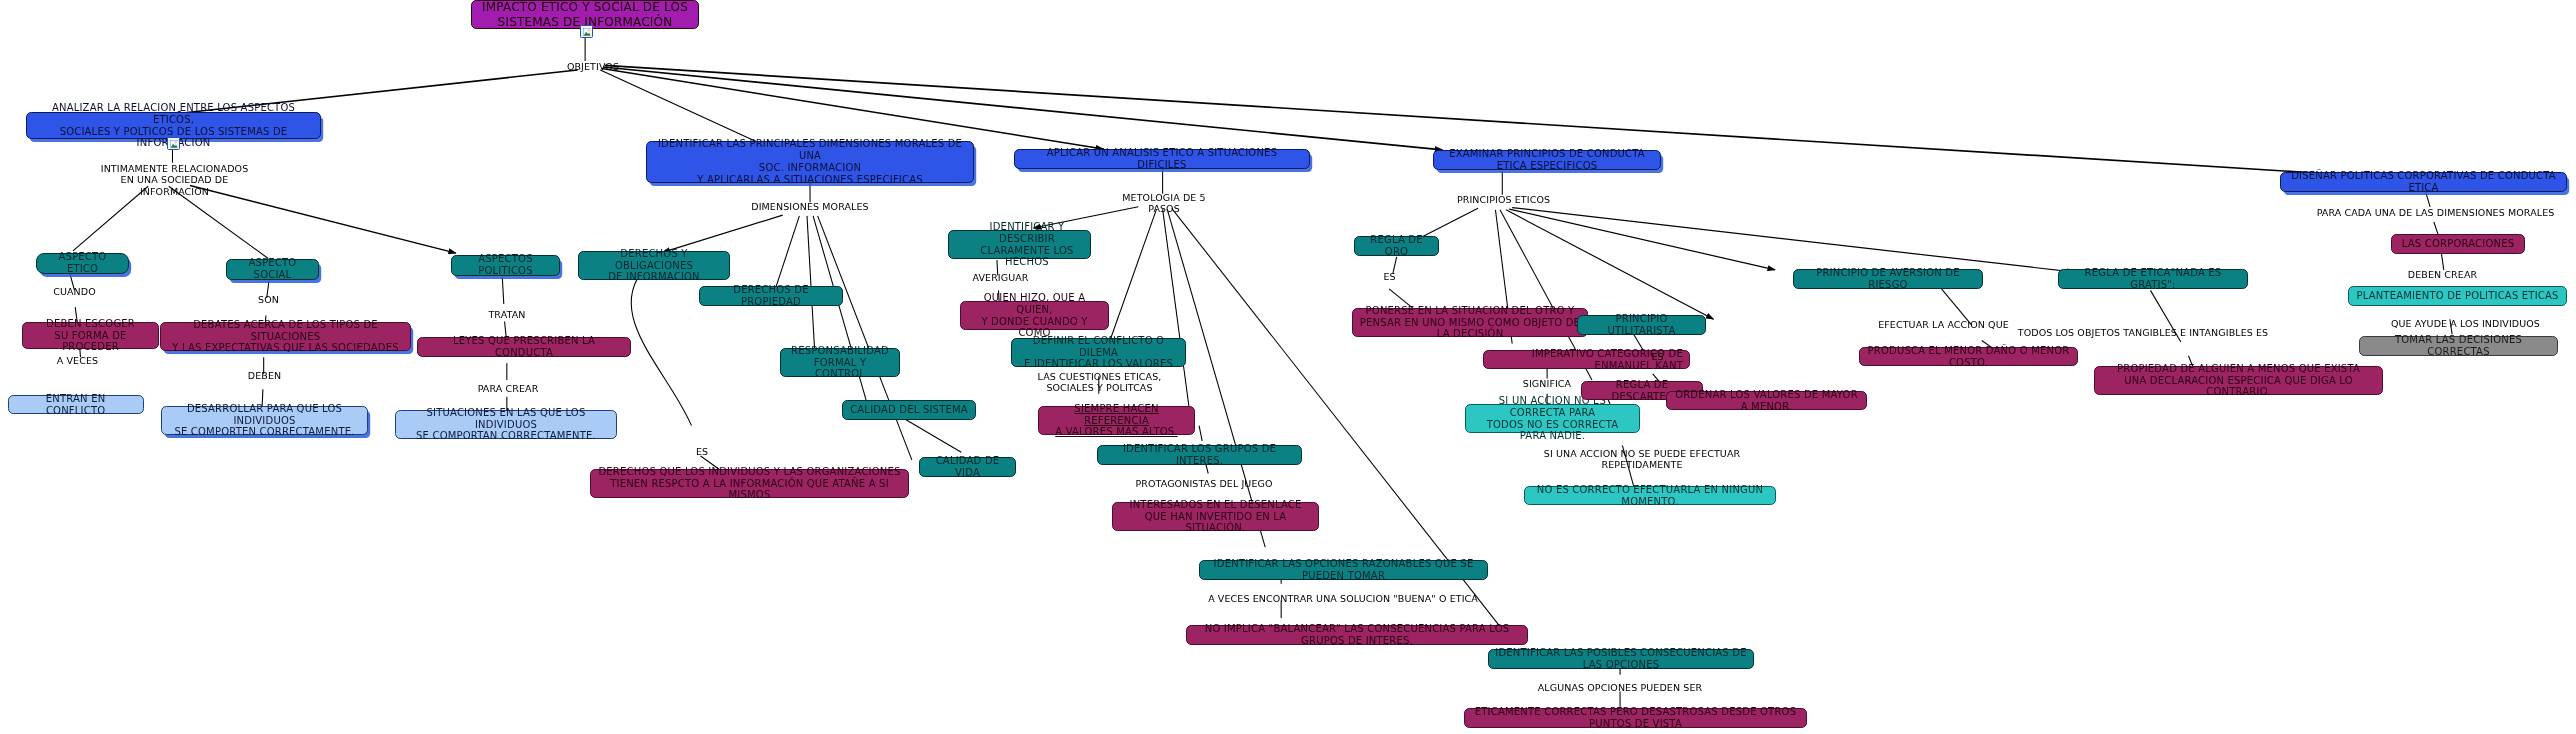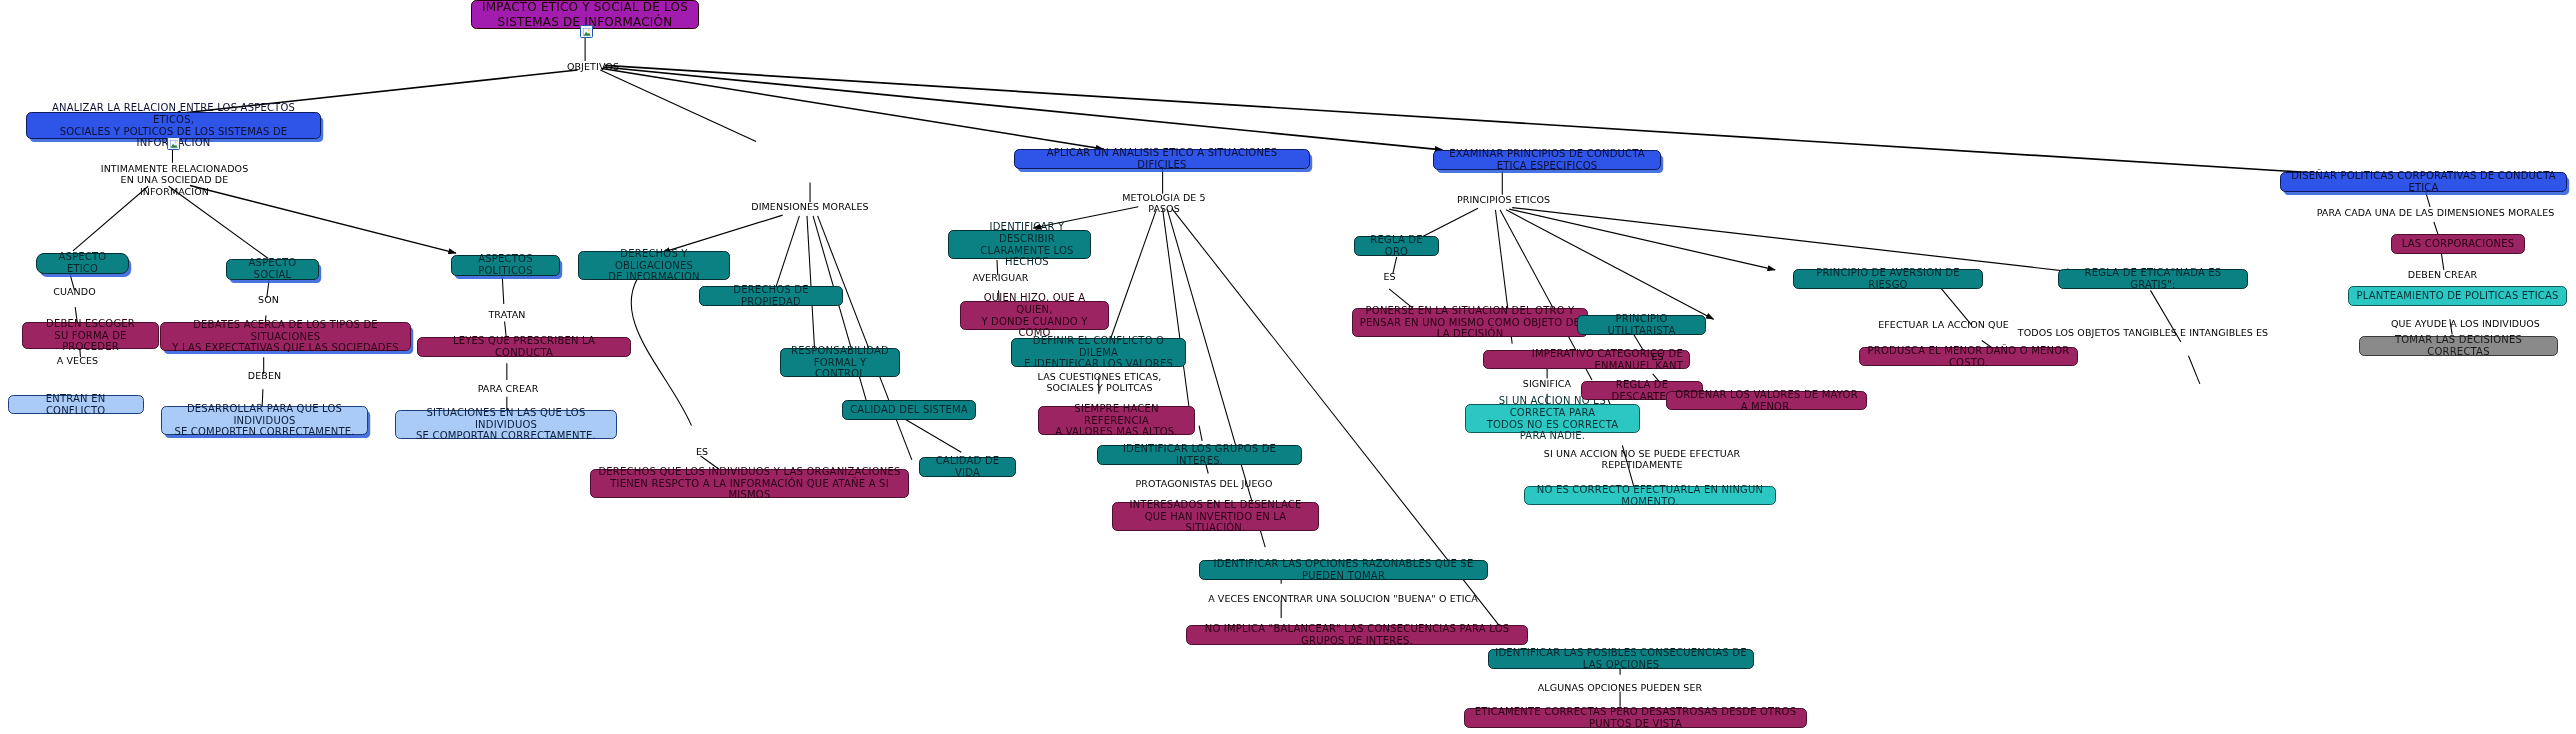--- a/index.html
+++ b/index.html
@@ -173,20 +173,23 @@
   <div class="node lblue shadow" style="left:161px;top:406px;width:207px;height:29px;">DESARROLLAR PARA QUE LOS INDIVIDUOS
 SE COMPORTEN CORRECTAMENTE.</div>
 
   <div class="node teal shadow" style="left:451px;top:255px;width:109px;height:20.5px;">ASPECTOS POLITICOS</div>
   <div class="link" style="left:479px;top:309px;width:56px;">TRATAN</div>
   <div class="node magenta" style="left:401px;top:337px;width:214px;height:20px;">LEYES QUE PRESCRIBEN LA CONDUCTA</div>
   <div class="link" style="left:473px;top:383px;width:70px;">PARA CREAR</div>
   <div class="node lblue" style="left:395px;top:410px;width:222px;height:29px;">SITUACIONES EN LAS QUE LOS INDIVIDUOS
 SE COMPORTAN CORRECTAMENTE.</div>
 
+  <div class="node blue shadow" style="left:646px;top:141px;width:328px;height:42px;">IDENTIFICAR LAS PRINCIPALES DIMENSIONES MORALES DE UNA
+SOC. INFORMACION
+Y APLICARLAS A SITUACIONES ESPECIFICAS</div>
   <div class="link" style="left:749px;top:201px;width:122px;">DIMENSIONES MORALES</div>
 
   <div class="node teal" style="left:578px;top:251px;width:152px;height:29px;">DERECHOS Y OBLIGACIONES
 DE INFORMACION</div>
   <div class="link" style="left:682px;top:446px;width:40px;">ES</div>
   <div class="node magenta" style="left:574px;top:469px;width:319px;height:29px;">DERECHOS QUE LOS INDIVIDUOS Y LAS ORGANIZACIONES
 TIENEN RESPCTO A LA INFORMACIÓN QUE ATAÑE A SI MISMOS</div>
 
   <div class="node teal" style="left:699px;top:286px;width:144px;height:20px;">DERECHOS DE PROPIEDAD</div>
   <div class="node teal" style="left:780px;top:348px;width:120px;height:29px;">RESPONSABILIDAD
@@ -200,21 +203,21 @@
   <div class="node teal" style="left:948px;top:230px;width:143px;height:29px;padding-left:21px;">IDENTIFICAR Y DESCRIBIR
 CLARAMENTE LOS HECHOS</div>
   <div class="link" style="left:970px;top:272px;width:61px;">AVERIGUAR</div>
   <div class="node magenta" style="left:944px;top:301px;width:149px;height:29px;">QUIEN HIZO, QUE A QUIEN,
 Y DONDE CUANDO Y COMO</div>
 
   <div class="node teal" style="left:1011px;top:338px;width:175px;height:29px;">DEFINIR EL CONFLICTO O DILEMA
 E IDENTIFICAR LOS VALORES</div>
   <div class="link" style="left:1033px;top:371px;width:133px;">LAS CUESTIONES ETICAS,
 SOCIALES Y POLITCAS</div>
-  <div class="node magenta" style="left:1022px;top:406px;width:157px;height:29px;">SIEMPRE HACEN REFERENCIA
+  <div class="node magenta" style="left:1022px;top:406px;width:157px;height:29px;text-decoration:underline;">SIEMPRE HACEN REFERENCIA
 A VALORES MAS ALTOS.</div>
 
   <div class="node teal" style="left:1097px;top:445px;width:205px;height:20px;">IDENTIFICAR LOS GRUPOS DE INTERES.</div>
   <div class="link" style="left:1132px;top:478px;width:144px;">PROTAGONISTAS DEL JUEGO</div>
   <div class="node magenta" style="left:1096px;top:502px;width:207px;height:29px;">INTERESADOS EN EL DESENLACE
 QUE HAN INVERTIDO EN LA SITUACIÓN.</div>
 
   <div class="node teal" style="left:1199px;top:560px;width:289px;height:20px;">IDENTIFICAR LAS OPCIONES RAZONABLES QUE SE PUEDEN TOMAR</div>
   <div class="link" style="left:1191px;top:593px;width:304px;">A VECES ENCONTRAR UNA SOLUCION "BUENA" O ETICA</div>
   <div class="node magenta" style="left:1170px;top:625px;width:342px;height:20px;">NO IMPLICA "BALANCEAR" LAS CONSECUENCIAS PARA LOS GRUPOS DE INTERES.</div>
@@ -243,20 +246,22 @@
   <div class="node teal" style="left:1577px;top:315px;width:129px;height:20px;">PRINCIPIO UTILITARISTA</div>
   <div class="link" style="left:1640px;top:351px;width:35px;">ES</div>
   <div class="node magenta" style="left:1650px;top:391px;width:201px;height:19px;">ORDENAR LOS VALORES DE MAYOR A MENOR.</div>
 
   <div class="node teal" style="left:1793px;top:269px;width:190px;height:20px;">PRINCIPIO DE AVERSION DE RIESGO</div>
   <div class="link" style="left:1856px;top:319px;width:175px;">EFECTUAR LA ACCION QUE</div>
   <div class="node magenta" style="left:1843px;top:347px;width:219px;height:19px;">PRODUSCA EL MENOR DAÑO O MENOR COSTO.</div>
 
   <div class="node teal" style="left:2058px;top:269px;width:190px;height:20px;">REGLA DE ETICA"NADA ES GRATIS":</div>
   <div class="link" style="left:2014px;top:327px;width:258px;">TODOS LOS OBJETOS TANGIBLES E INTANGIBLES ES</div>
+  <div class="node magenta" style="left:2078px;top:366px;width:289px;height:29px;">PROPIEDAD DE ALGUIEN  A MENOS QUE EXISTA
+UNA DECLARACION ESPECIICA QUE DIGA LO CONTRARIO.</div>
 
   <div class="node blue shadow" style="left:2280px;top:172px;width:287px;height:20px;">DISEÑAR POLITICAS CORPORATIVAS DE CONDUCTA ETICA</div>
   <div class="link" style="left:2307px;top:207px;width:257px;">PARA CADA UNA DE LAS DIMENSIONES MORALES</div>
   <div class="node magenta" style="left:2375px;top:234px;width:134px;height:20px;">LAS CORPORACIONES</div>
   <div class="link" style="left:2397px;top:269px;width:91px;">DEBEN CREAR</div>
   <div class="node teal2" style="left:2348px;top:286px;width:219px;height:20px;">PLANTEAMIENTO DE POLITICAS ETICAS</div>
   <div class="link" style="left:2371px;top:318px;width:169px;text-align:right;">QUE AYUDE A LOS INDIVIDUOS</div>
   <div class="node grey" style="left:2359px;top:336px;width:199px;height:20px;">TOMAR LAS DECISIONES CORRECTAS</div>
 
 </div>

